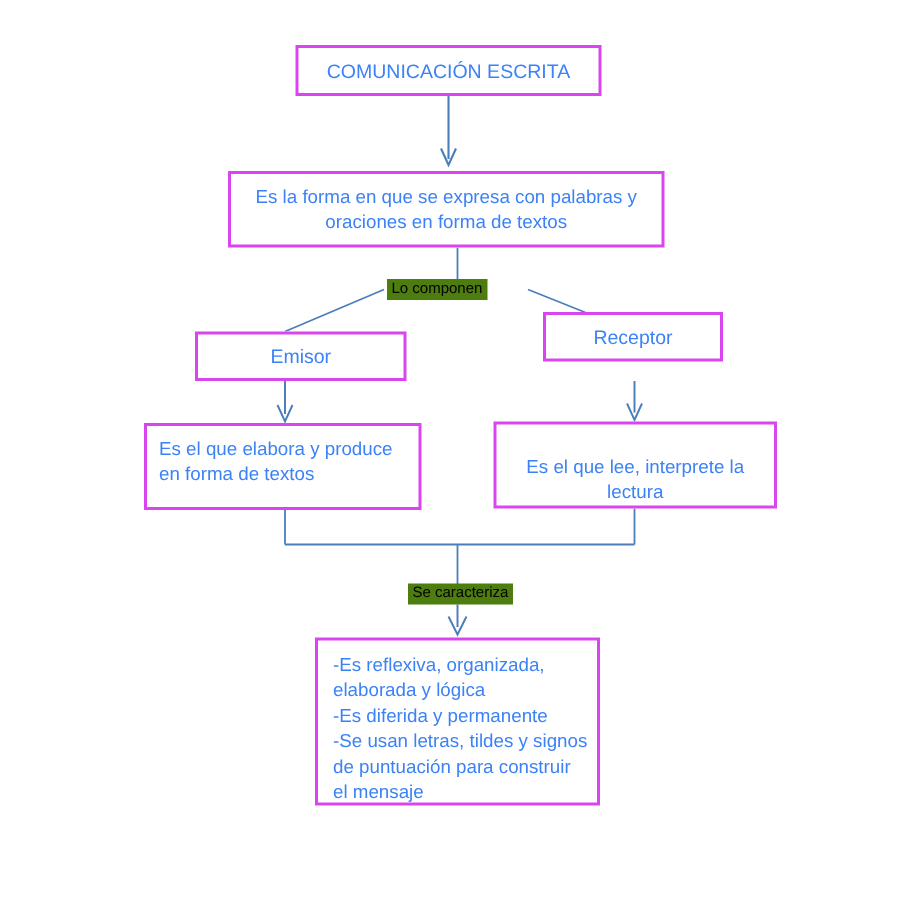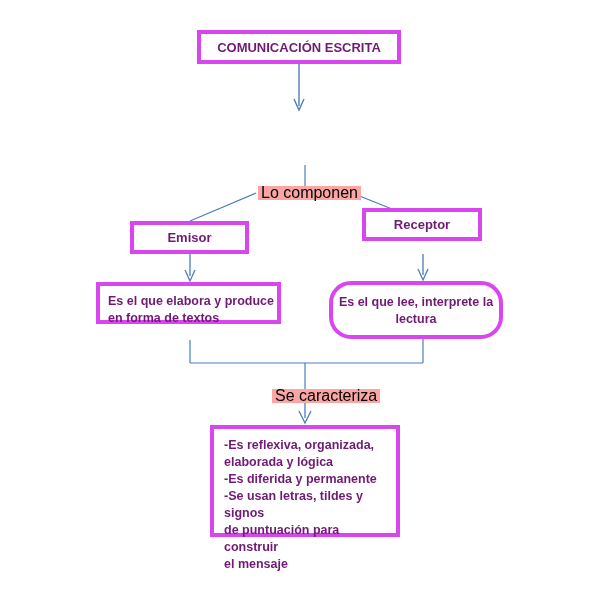--- a/index.html
+++ b/index.html
@@ -24,27 +24,26 @@
   #connectors {
     position: absolute;
     left: 0;
     top: 0;
     width: 611px;
     height: 612px;
   }
   .node {
     position: absolute;
     box-sizing: border-box;
-    border: 4px solid #d946ef;
+    border: 2px solid #d946ef;
     background: #ffffff;
     font-size: 12.5px;
     line-height: 17px;
-    color: #701a75;
+    color: #3b82f6;
     white-space: pre-line;
-    font-weight: bold;
   }
   .node.center {
     display: flex;
     align-items: center;
     justify-content: center;
     text-align: center;
   }
   .node.topcenter {
     display: flex;
     align-items: flex-start;
@@ -63,47 +62,46 @@
   
   #node-title {
     left: 197px;  top: 30px;  width: 204px; height: 34px;
     font-size: 13px;
   }
   #node-definition {
     left: 152px; top: 114px; width: 291px; height: 51px;
     padding-top: 7px;
   }
   #node-emisor {
-    left: 130px; top: 221px; width: 119px; height: 33px;
+    left: 130px; top: 221px; width: 141px; height: 33px;
     font-size: 13px;
   }
   #node-receptor {
     left: 362px; top: 208px; width: 120px; height: 33px;
     font-size: 13px;
   }
   #node-emisor-desc {
-    left: 96px; top: 282px; width: 185px; height: 42px;
+    left: 96px; top: 282px; width: 185px; height: 58px;
     padding: 7px 0 0 8px;
   }
   #node-receptor-desc {
-    left: 329px; top: 281px; width: 174px; height: 58px;
-    padding-top: 9px;
-    border-radius: 22px;
+    left: 329px; top: 281px; width: 189px; height: 58px;
+    padding-top: 20px;
   }
   #node-caracteristicas {
     left: 210px; top: 425px; width: 190px; height: 112px;
     padding: 8px 0 0 10px;
   }
   
   .edge-label {
     position: absolute;
-    font-size: 16px;
+    font-size: 10px;
     line-height: 14px;
     color: #000000;
-    background: #fca5a5;
+    background: #4d7c0f;
     white-space: nowrap;
     padding: 0 3px;
   }
   #label-lo-componen { left: 258px; top: 186px; }
   #label-se-caracteriza { left: 259px; top: 389px; margin-left: 13px; }
 </style>
 </head>
 <body>
 
 <div id="canvas">
@@ -144,20 +142,24 @@
     <g>
       <line x1="305" y1="403" x2="305" y2="418" stroke="#4a7ebb" stroke-width="1.3"></line>
       <polyline points="299,411 305,423 311,411" fill="none" stroke="#4a7ebb" stroke-width="1.3"></polyline>
     </g>
   </svg>
 
   <div class="node center" id="node-title">
     <span class="node-text">COMUNICACIÓN ESCRITA</span>
   </div>
 
+  <div class="node topcenter" id="node-definition">
+    <span class="node-text">Es la forma en que se expresa con palabras y
+oraciones en forma de textos</span>
+  </div>
 
   <div class="edge-label" id="label-lo-componen">Lo componen</div>
 
   <div class="node center" id="node-emisor">
     <span class="node-text">Emisor</span>
   </div>
 
   <div class="node center" id="node-receptor">
     <span class="node-text">Receptor</span>
   </div>

